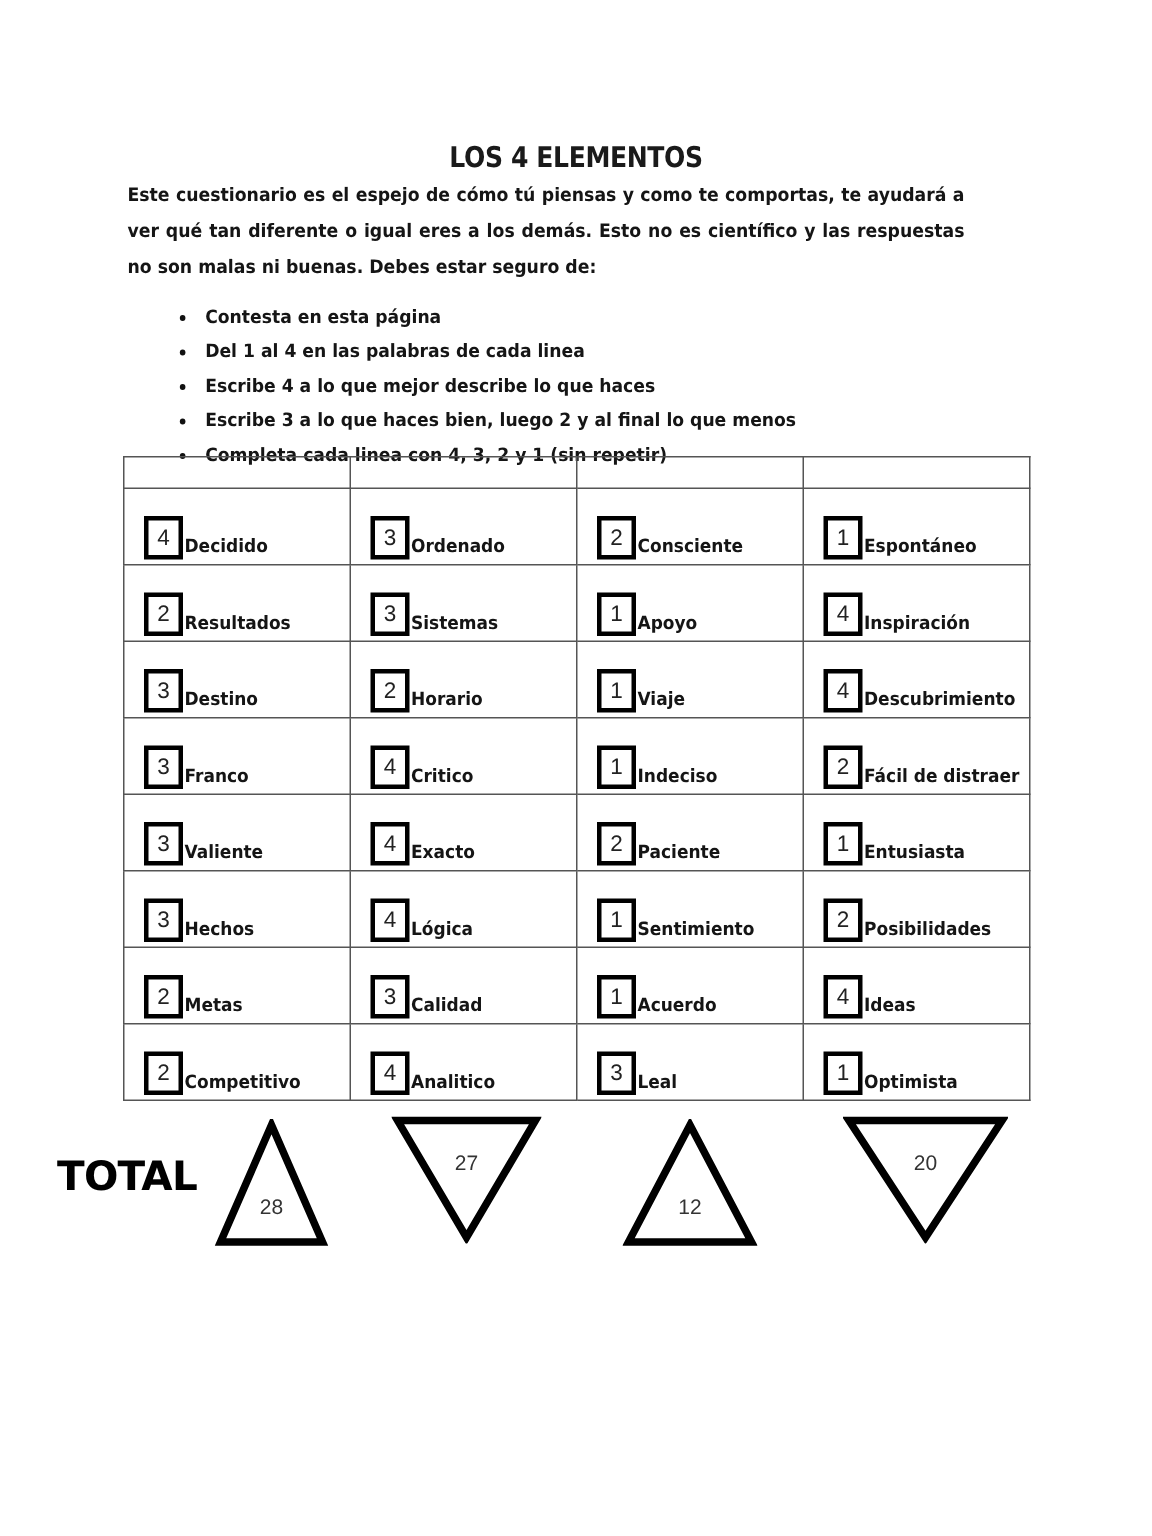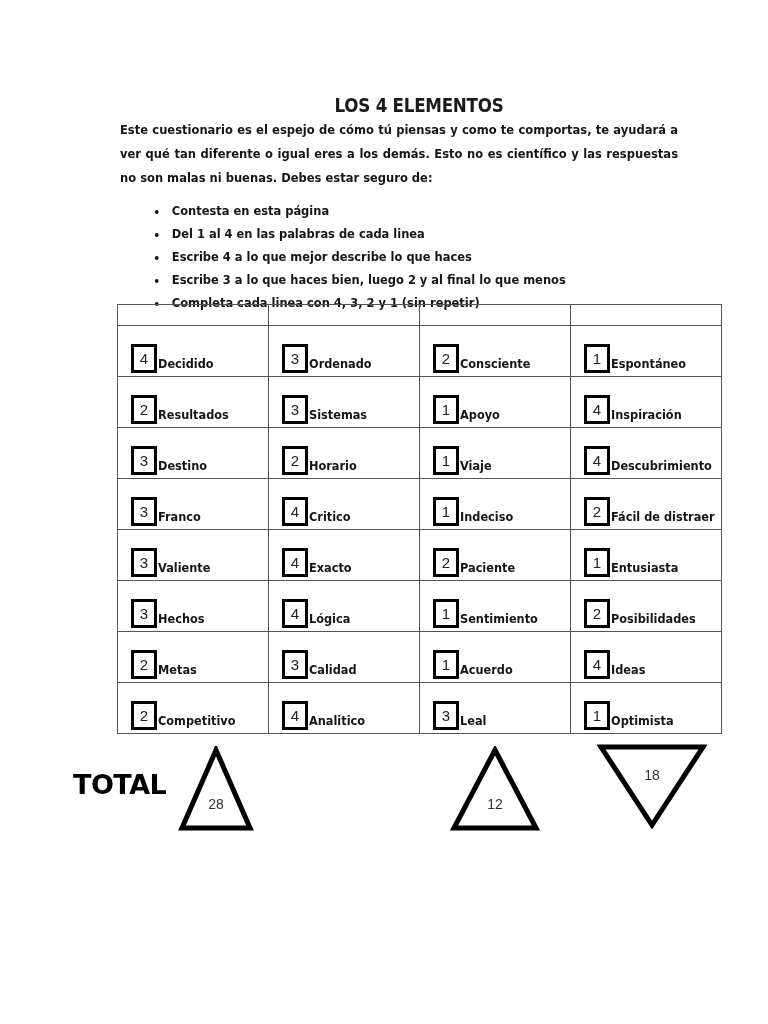--- a/index.html
+++ b/index.html
@@ -13,21 +13,20 @@
     font-family: "Liberation Sans", sans-serif;
     color: #000000;
     position: relative;
     overflow: hidden;
   }
 
   .page {
     position: relative;
     width: 624px;
     height: 1024px;
-    margin-left: 35px;
   }
 
   
   .doc-title {
     position: absolute;
     left: 0;
     top: 94px;
     width: 768px;
     text-align: center;
     font-family: "DejaVu Sans", sans-serif;
@@ -427,30 +426,36 @@
 
   <div class="totals">
 
     <div class="tri" style="left:143px; top:11px;">
       <svg width="76" height="86" viewBox="0 0 76 86">
         <polygon points="38,4 72,82 4,82" fill="#ffffff" stroke="#000000" stroke-width="5"></polygon>
       </svg>
       <div class="tri-num" style="left:0; top:50px; width:76px;">28</div>
     </div>
 
+    <div class="tri" style="left:261px; top:8px;">
+      <svg width="100" height="86" viewBox="0 0 100 86">
+        <polygon points="4,4 96,4 50,82" fill="#ffffff" stroke="#000000" stroke-width="5"></polygon>
+      </svg>
+      <div class="tri-num" style="left:0; top:24px; width:100px;">27</div>
+    </div>
 
     <div class="tri" style="left:415px; top:11px;">
       <svg width="90" height="86" viewBox="0 0 90 86">
         <polygon points="45,4 86,82 4,82" fill="#ffffff" stroke="#000000" stroke-width="5"></polygon>
       </svg>
       <div class="tri-num" style="left:0; top:50px; width:90px;">12</div>
     </div>
 
     <div class="tri" style="left:562px; top:8px;">
       <svg width="110" height="86" viewBox="0 0 110 86">
         <polygon points="4,4 106,4 55,82" fill="#ffffff" stroke="#000000" stroke-width="5"></polygon>
       </svg>
-      <div class="tri-num" style="left:0; top:24px; width:110px;">18</div>
+      <div class="tri-num" style="left:0; top:24px; width:110px;">20</div>
     </div>
 
   </div>
 
 </div>
 
 </body></html>

